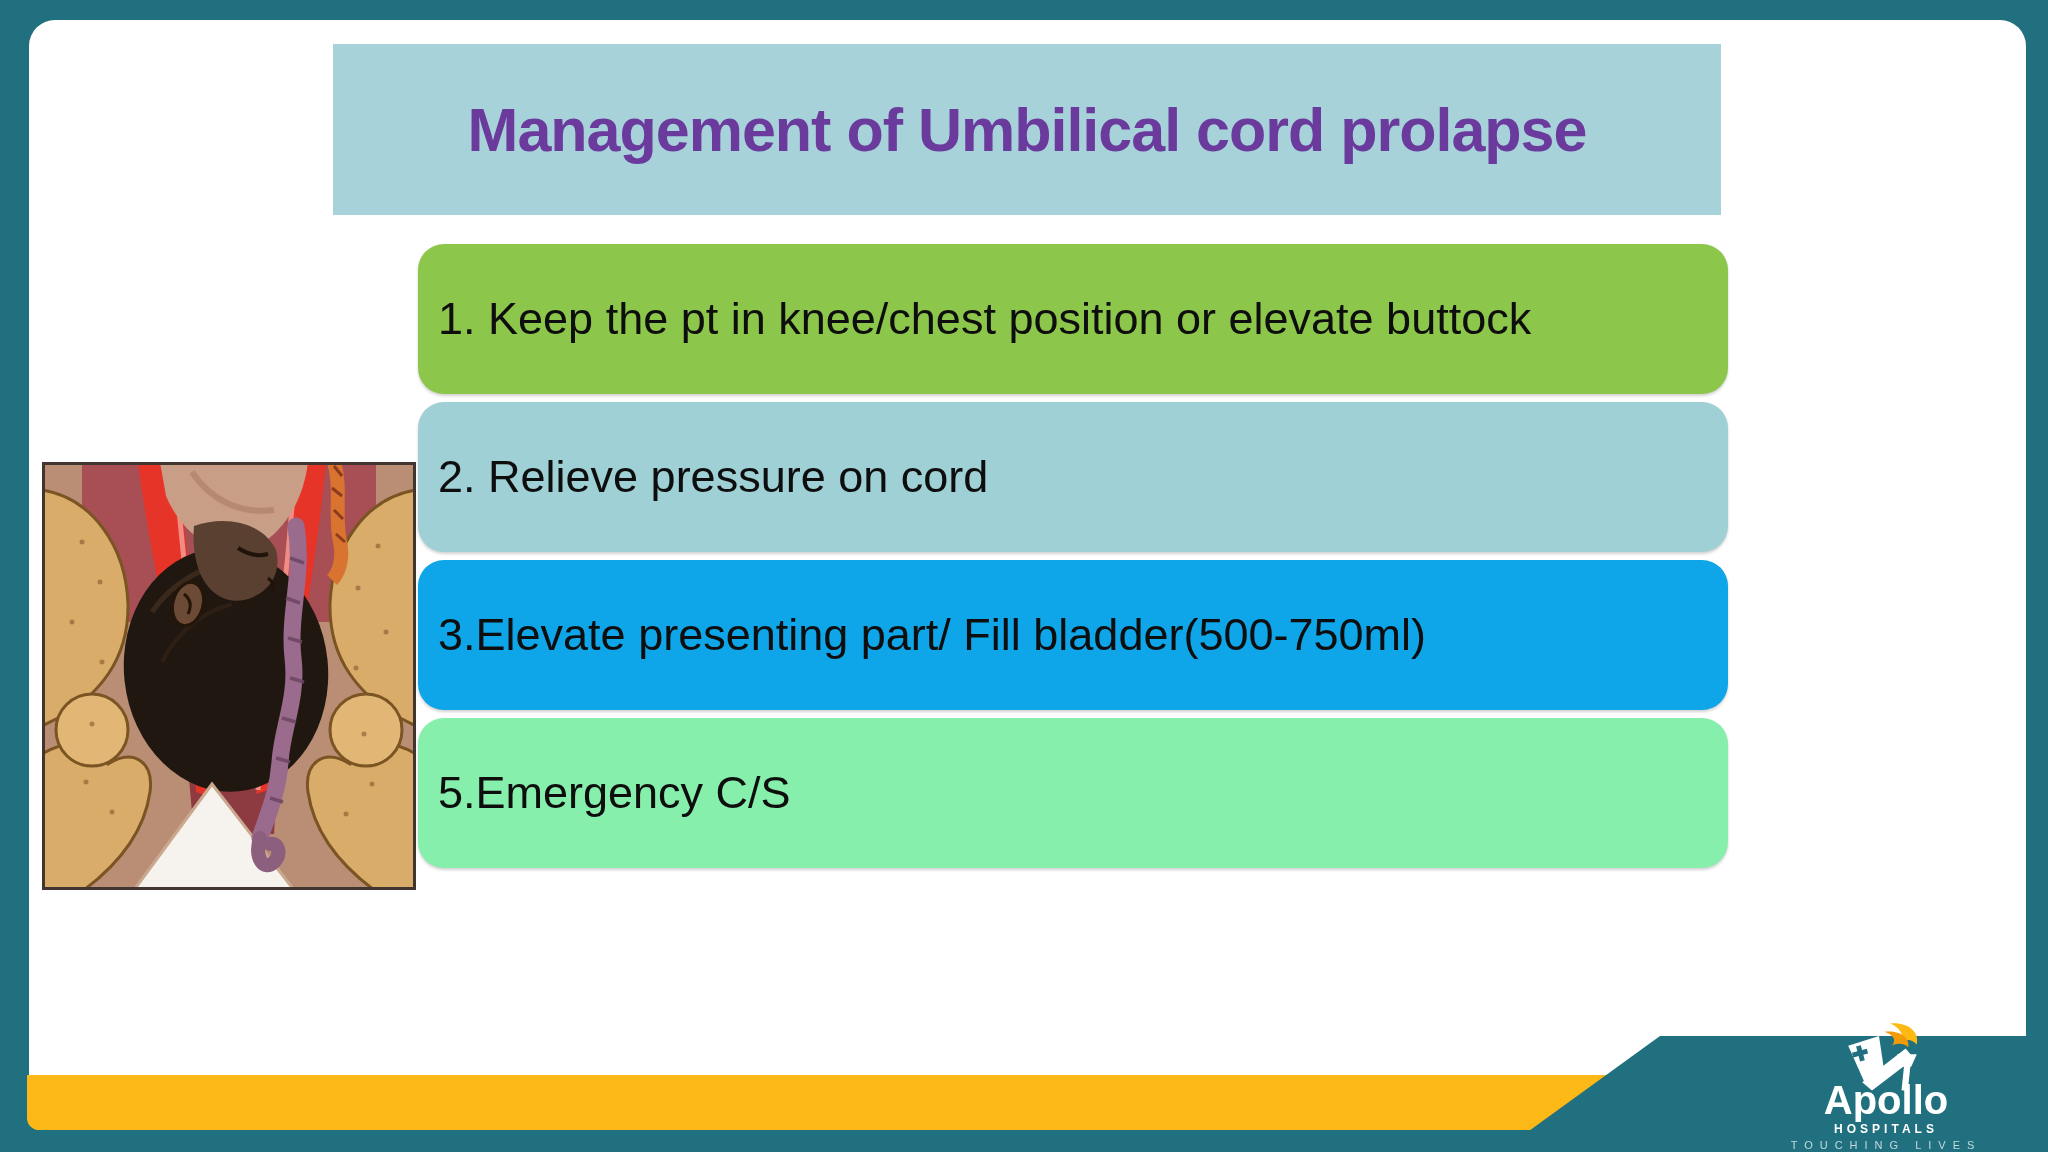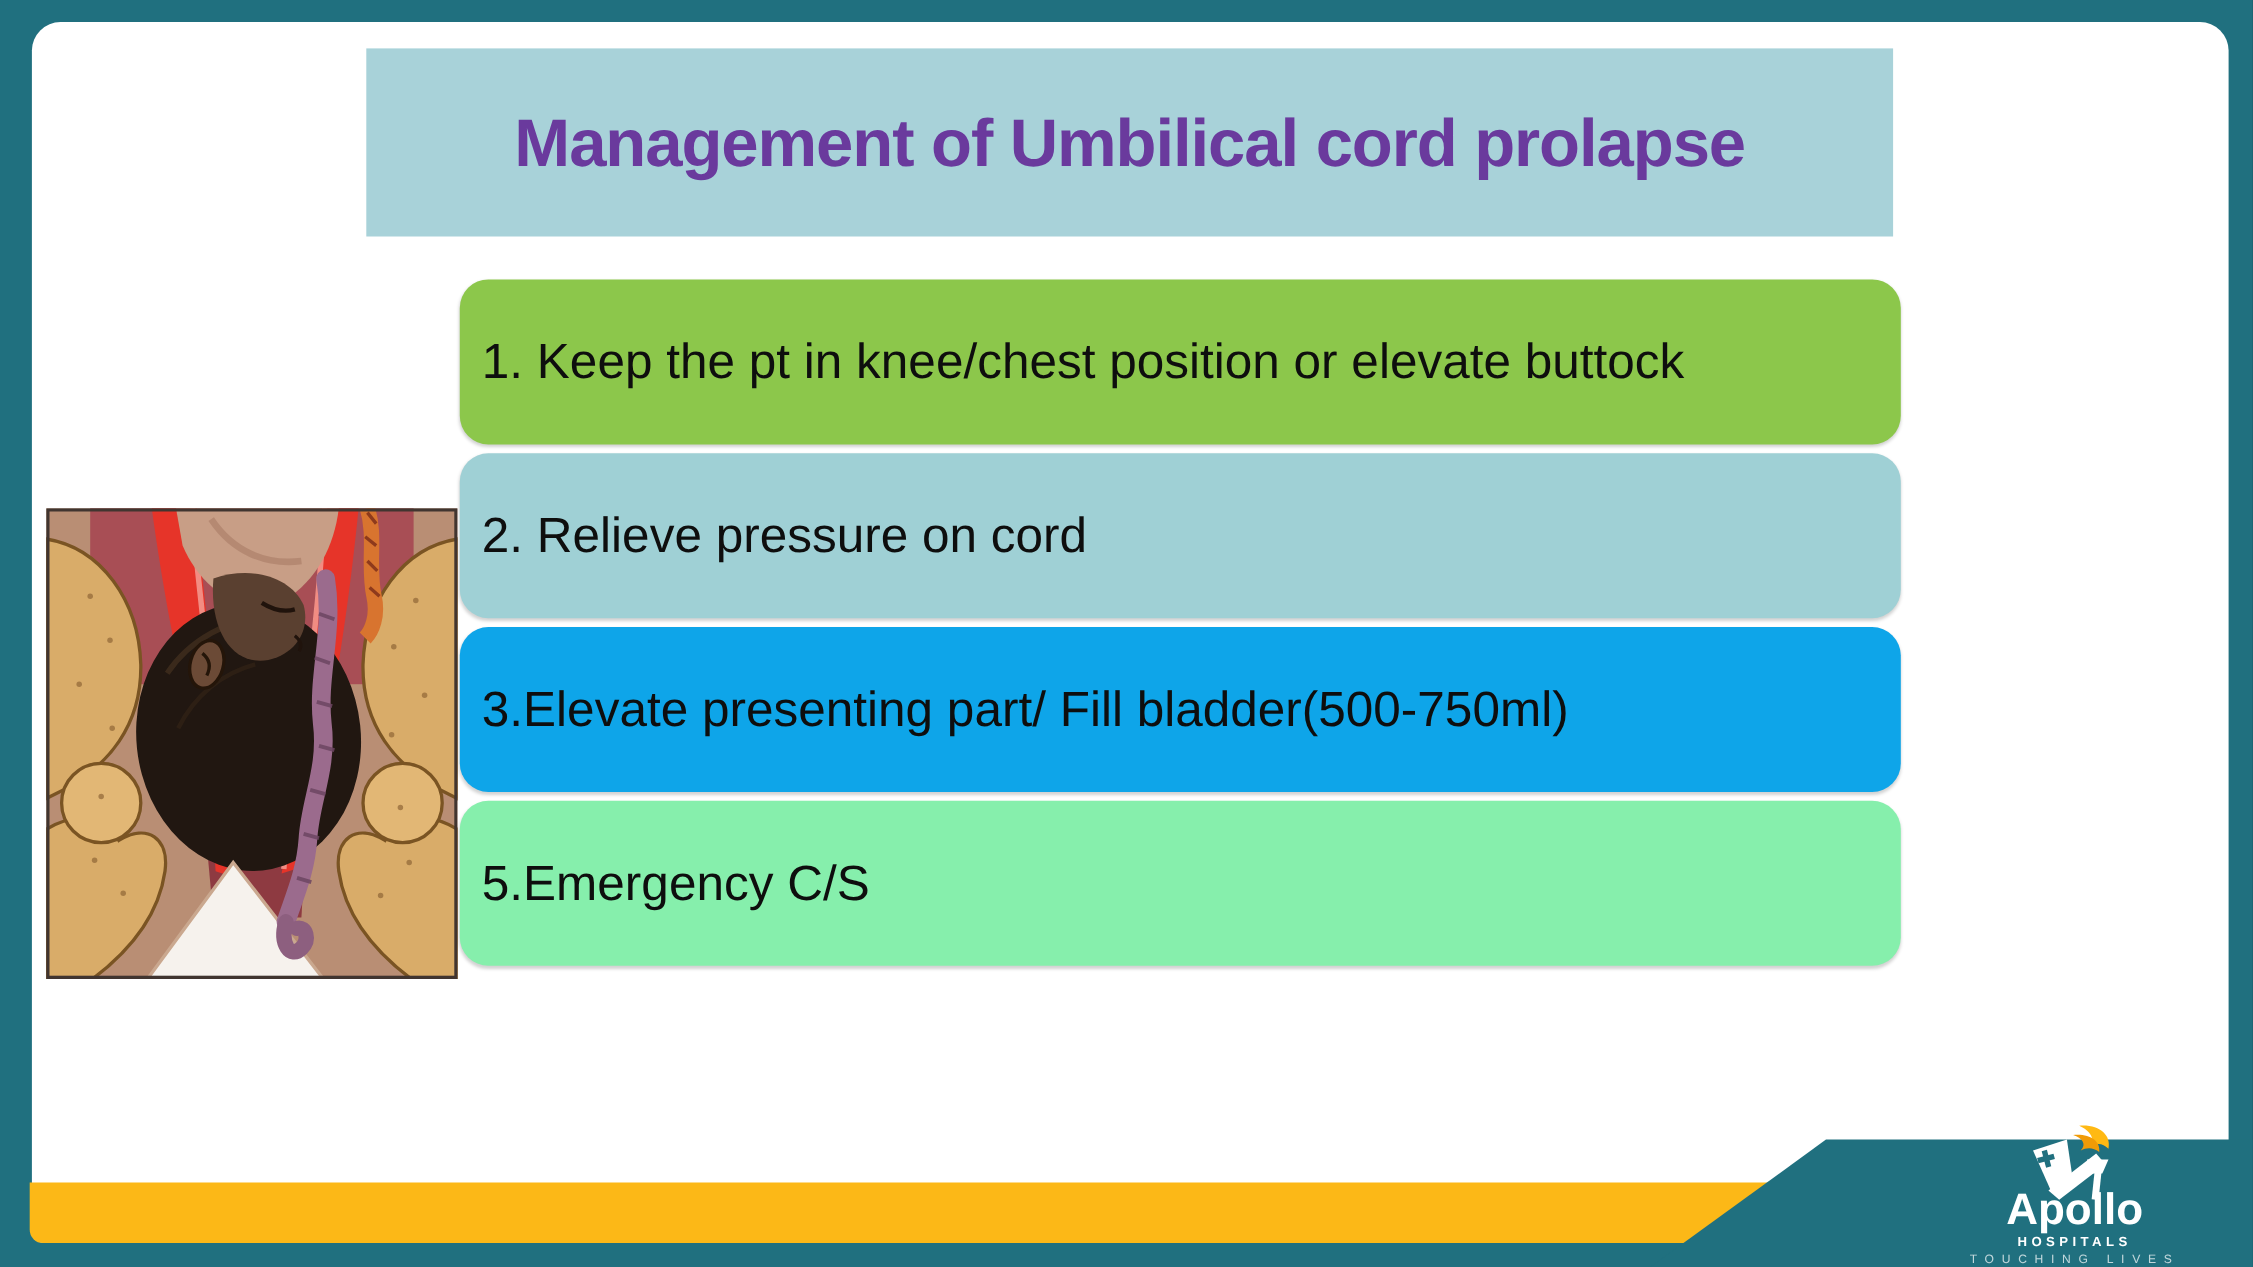--- a/index.html
+++ b/index.html
@@ -14,21 +14,21 @@
   }
   .title-banner{
     position:absolute;left:333px;top:44px;width:1388px;height:171px;
     background:#a8d2d9;display:flex;align-items:center;justify-content:center;
   }
   .title-banner h1{
     margin:0;font-size:61px;font-weight:bold;letter-spacing:-1px;color:#6a3a9d;
     white-space:nowrap;
   }
   .steps{
-    position:absolute;left:418px;top:254px;width:1310px;
+    position:absolute;left:418px;top:244px;width:1310px;
     display:flex;flex-direction:column;gap:8px;
   }
   .step{
     height:150px;border-radius:26px;display:flex;align-items:center;
     padding:0 60px 0 20px;box-sizing:border-box;
     font-size:45px;line-height:1.35;color:#0e0e0e;
     box-shadow:0 2px 3px rgba(0,0,0,0.18);
   }
   .illustration{
     position:absolute;left:42px;top:462px;width:374px;height:428px;

